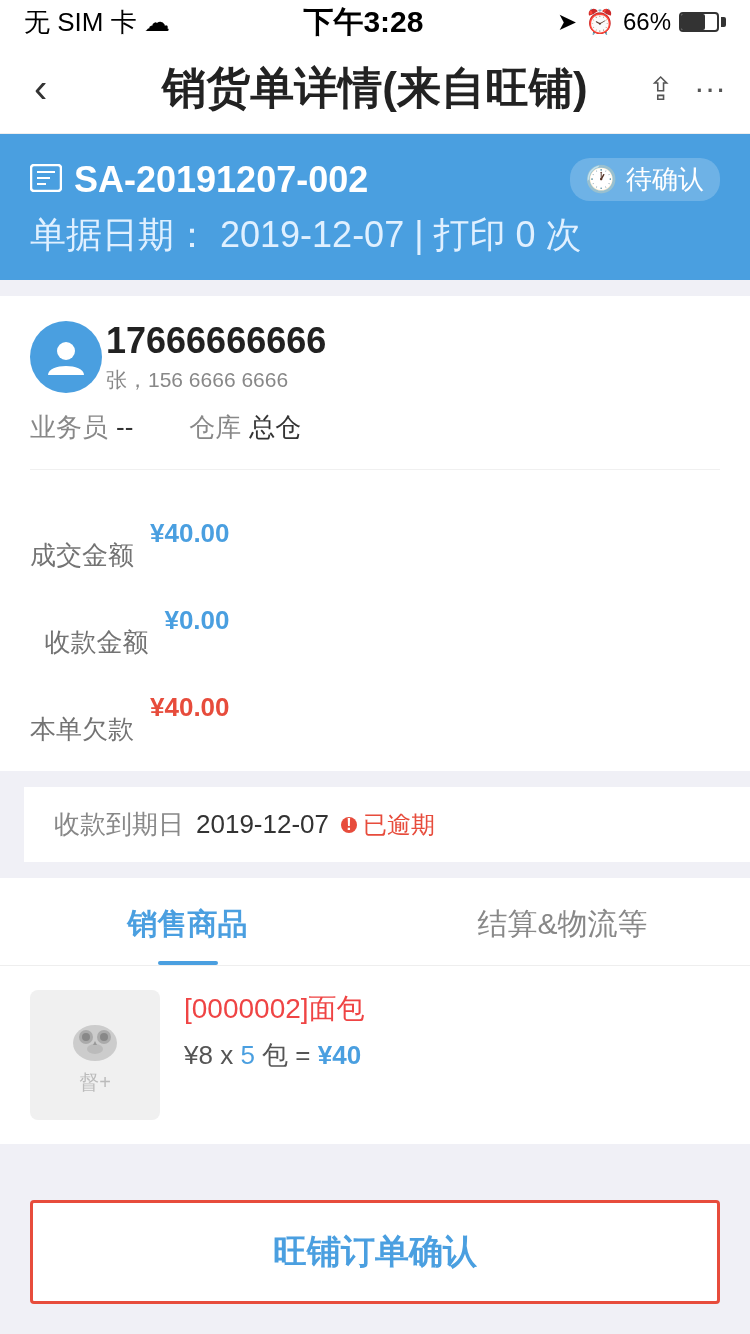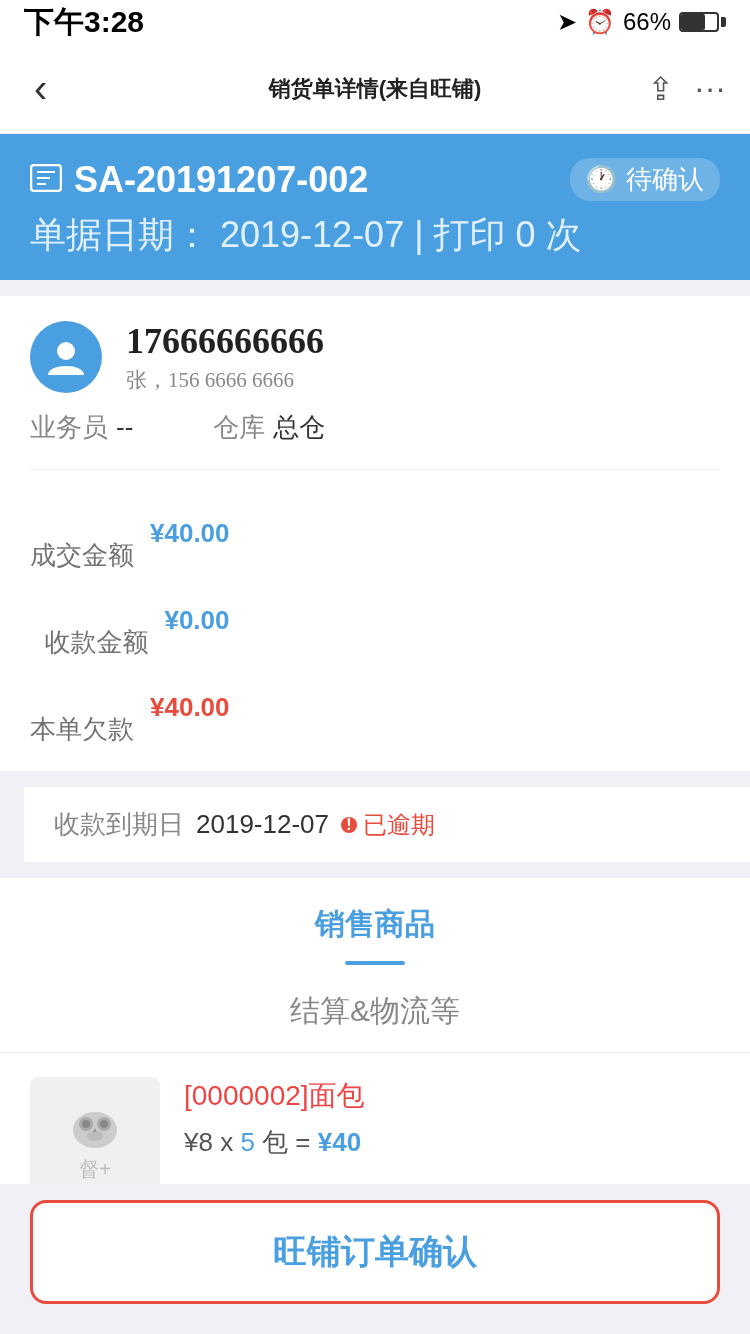--- a/index.html
+++ b/index.html
@@ -54,21 +54,21 @@
     .nav-back {
       font-size: 40px;
       color: #333;
       cursor: pointer;
       padding: 10px;
     }
     .nav-title {
       position: absolute;
       left: 50%;
       transform: translateX(-50%);
-      font-size: 22px;
+      font-size: 44px;
       font-weight: 600;
       color: #222;
       white-space: nowrap;
     }
     .nav-right {
       margin-left: auto;
       display: flex;
       align-items: center;
       gap: 20px;
     }
@@ -117,22 +117,21 @@
     .card {
       background: #fff;
       margin-top: 16px;
     }
     .customer-section {
       padding: 24px 30px;
     }
     .customer-row {
       display: flex;
       align-items: center;
-      gap: 24px;
-      font-family: Liberation Serif, serif;
+      gap: 4px;
     }
     .avatar {
       width: 72px;
       height: 72px;
       border-radius: 50%;
       background: #4a9fe0;
       display: flex;
       align-items: center;
       justify-content: center;
       flex-shrink: 0;
@@ -147,21 +146,21 @@
       font-weight: 700;
       color: #222;
     }
     .customer-info p {
       font-size: 21px;
       color: #888;
       margin-top: 4px;
     }
     .meta-row {
       display: flex;
-      gap: 80px;
+      gap: 56px;
       margin-top: 16px;
       font-size: 26px;
       color: #555;
     }
     .meta-item {
       display: flex;
       align-items: center;
       gap: 8px;
     }
     .meta-label { color: #888; }
@@ -230,21 +229,20 @@
     }
 
     
     .tabs-section {
       background: #fff;
       margin-top: 16px;
     }
     .tabs-header {
       display: flex;
       border-bottom: 1px solid #eee;
-      flex-direction: column;
     }
     .tab-item {
       flex: 1;
       text-align: center;
       padding: 26px 0 20px;
       font-size: 30px;
       color: #888;
       cursor: pointer;
       position: relative;
     }
@@ -323,33 +321,36 @@
       left: 0;
       width: 750px;
       padding: 16px 30px 30px;
       background: #f0f0f6;
     }
     .confirm-btn {
       width: 100%;
       padding: 26px 0;
       background: #fff;
       border: 3px solid #e74c3c;
-      border-radius: 16px;
+      border-radius: 4px;
       font-size: 34px;
       font-weight: 600;
       color: #4a9fe0;
       text-align: center;
       cursor: pointer;
       display: block;
     }
   </style>
 </head>
 <body>
 
 <div class="status-bar">
+  <div class="status-left">
+    <span>无 SIM 卡 ☁</span>
+  </div>
   <div class="status-center">下午3:28</div>
   <div class="status-right">
     <span>➤</span>
     <span>⏰</span>
     <span>66%</span>
     <div class="battery">
       <div class="battery-body">
           <div class="battery-fill"></div>
         </div>
       <div class="battery-tip"></div>

